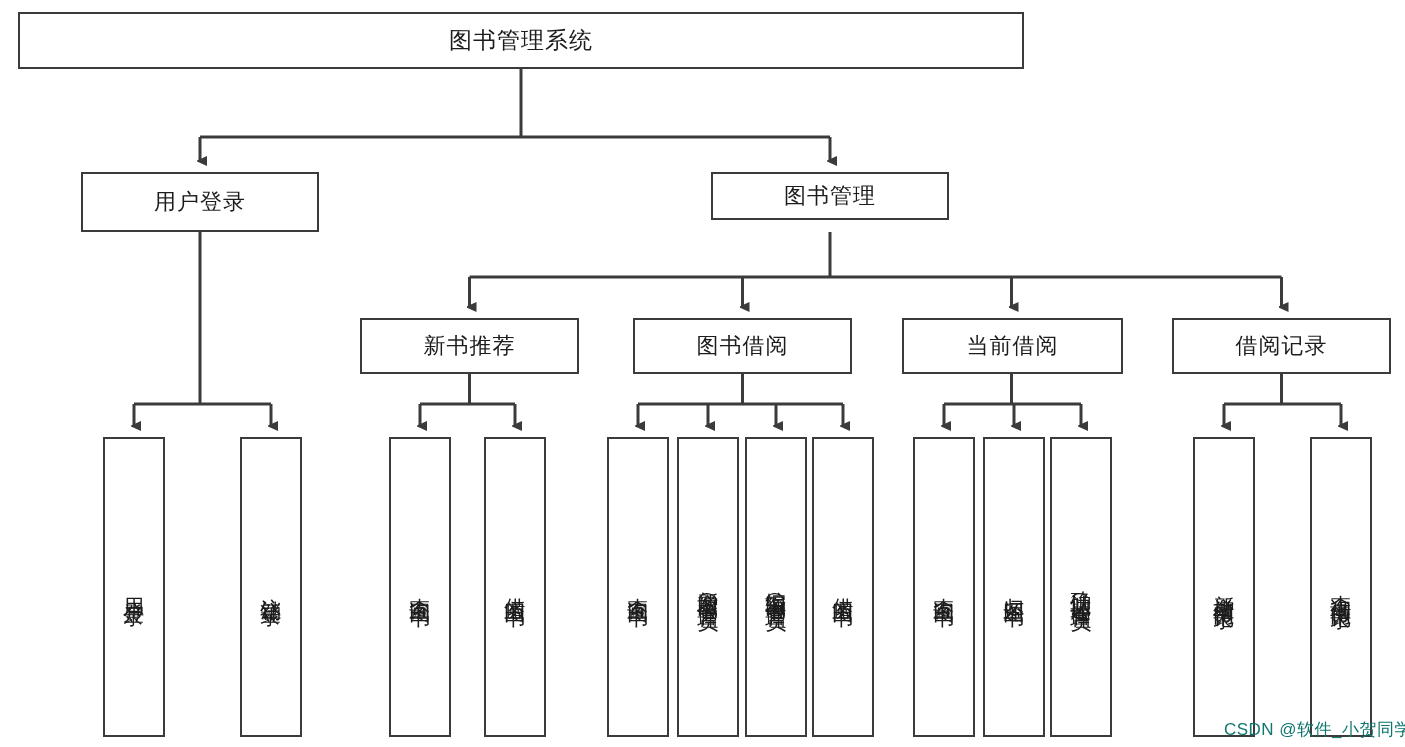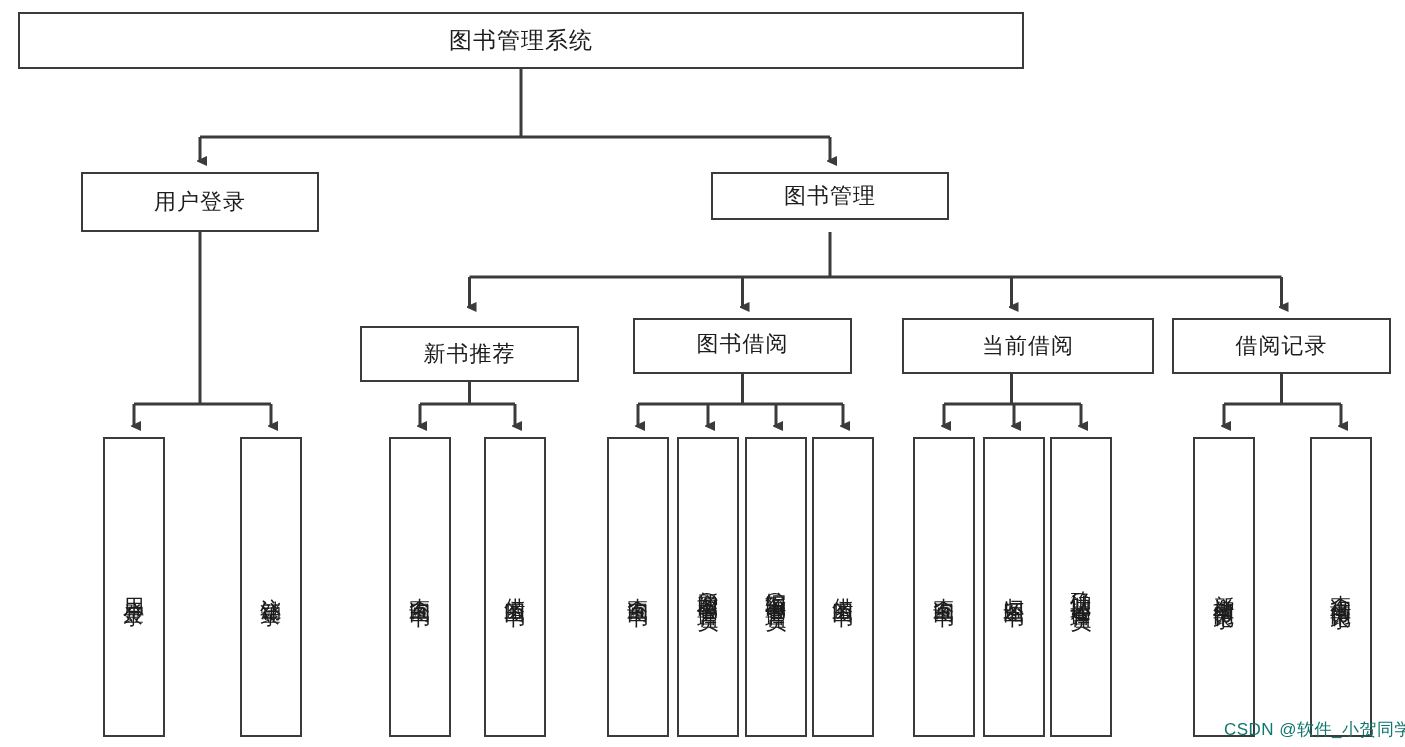--- a/index.html
+++ b/index.html
@@ -121,27 +121,27 @@
 
   <div id="lvl2-layer">
       <div class="node lvl2" style="left: 81px; top: 172px; width: 238px; height: 60px;">
         <span class="lbl">用户登录</span>
       </div>
       <div class="node lvl2" style="left: 711px; top: 172px; width: 238px; height: 48px;">
         <span class="lbl">图书管理</span>
       </div>
     </div>
   <div id="lvl3-layer">
-      <div class="node lvl3" style="left: 360px; top: 326px; width: 219px; height: 56px;">
+      <div class="node lvl3" style="left: 360px; top: 318px; width: 219px; height: 56px;">
         <span class="lbl">新书推荐</span>
       </div>
-      <div class="node lvl3" style="left: 633px; top: 318px; width: 219px; height: 56px; font-family: Liberation Mono, monospace;">
+      <div class="node lvl3" style="left: 633px; top: 318px; width: 219px; height: 56px;">
         <span class="lbl">图书借阅</span>
       </div>
-      <div class="node lvl3" style="left: 902px; top: 318px; width: 252px; height: 56px;">
+      <div class="node lvl3" style="left: 902px; top: 318px; width: 221px; height: 56px;">
         <span class="lbl">当前借阅</span>
       </div>
       <div class="node lvl3" style="left: 1172px; top: 318px; width: 219px; height: 56px;">
         <span class="lbl">借阅记录</span>
       </div>
     </div>
   <div id="leaf-layer">
       <div class="node lvl4 leaf" style="left: 103px; top: 437px; width: 62px; height: 300px;">
         <div class="leafwrap">
           <span class="lbl">用户登录</span>

